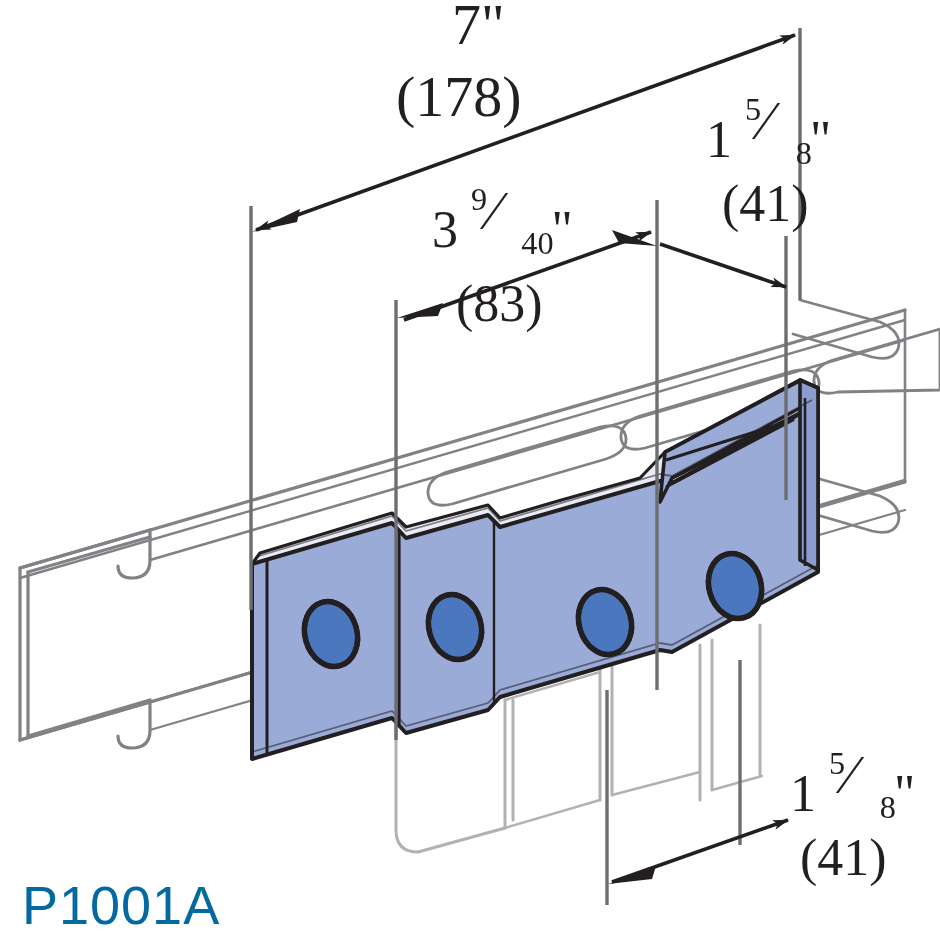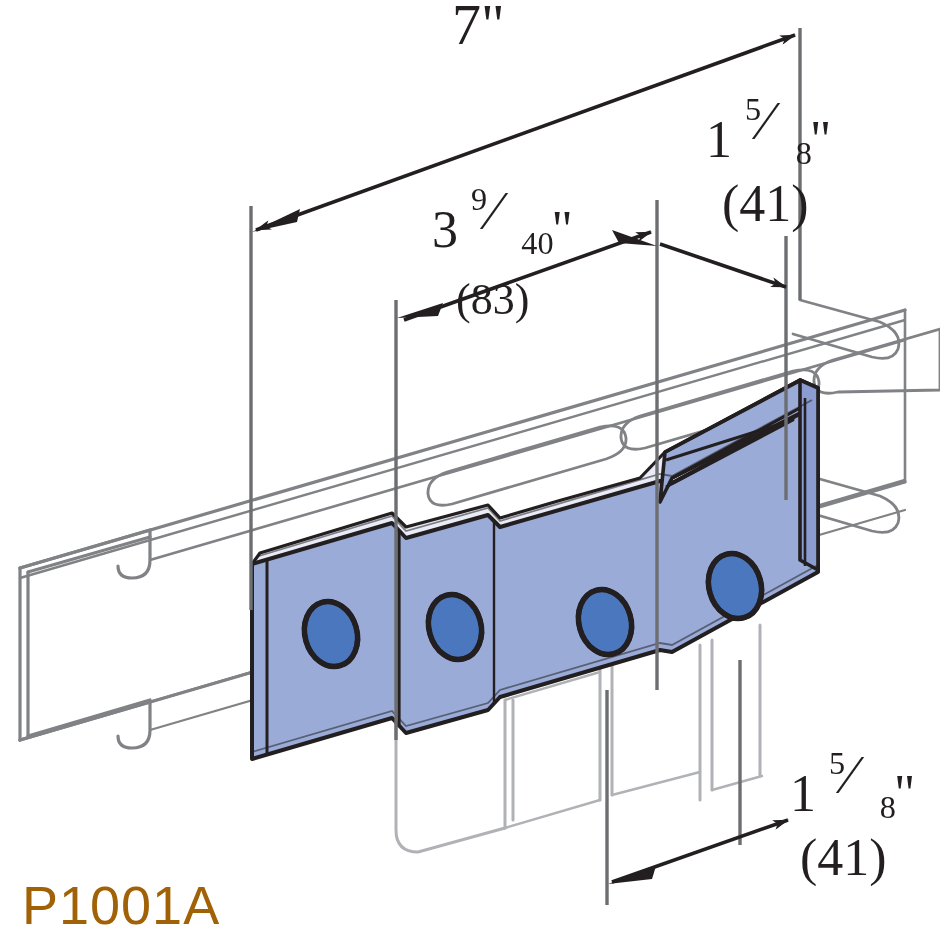--- a/index.html
+++ b/index.html
@@ -2,21 +2,21 @@
 <html><head>
 <meta charset="utf-8">
 <style>
   html,body{margin:0;padding:0;background:#ffffff;}
   body{width:940px;height:940px;overflow:hidden;
        font-family:"Liberation Serif", serif;}
   #stage{position:relative;width:940px;height:940px;background:#fff;}
   #art{position:absolute;left:0;top:0;width:940px;height:940px;}
   .dimtxt{position:absolute;color:#231f20;white-space:nowrap;
           font-family:"Liberation Serif", serif;line-height:1.0;}
-  .partno{position:absolute;color:#a16207;white-space:nowrap;
+  .partno{position:absolute;color:#0369a1;white-space:nowrap;
           font-family:"Liberation Sans", sans-serif;letter-spacing:1px;}
   .frac{display:inline-block;position:relative;width:1.25em;height:1em;
         vertical-align:-0.05em;}
   .frac .nu{position:absolute;left:0;top:-0.46em;font-size:0.62em;}
   .frac .de{position:absolute;right:-0.06em;bottom:-0.30em;font-size:0.62em;}
   .frac .sl{position:absolute;left:0.30em;top:-0.26em;font-size:1.05em;}
   .frac.wide{width:1.55em;}
   .frac.wide .sl{left:0.34em;}
 </style>
 </head>
@@ -181,30 +181,31 @@
     <defs>
       <marker id="arrHeadRev" markerWidth="16" markerHeight="10" refX="1" refY="5" orient="auto" markerUnits="userSpaceOnUse">
         <path d="M16,0 L0,5 L16,10 L12,5 Z" fill="#231f20"></path>
       </marker>
     </defs>
   </svg>
 
   <div class="dimtxt" style="left:452px;top:-4px;font-size:58px;">
     <span>7</span><span>"</span>
   </div>
+  <div class="dimtxt" style="left:396px;top:68px;font-size:58px;">(178)</div>
 
   <div class="dimtxt" style="left:706px;top:108px;font-size:52px;">
     <span>1</span>&nbsp;<span class="frac"><span class="nu">5</span><span class="sl">⁄</span><span class="de">8</span></span><span>"</span>
   </div>
   <div class="dimtxt" style="left:722px;top:178px;font-size:52px;">(41)</div>
 
   <div class="dimtxt" style="left:432px;top:198px;font-size:52px;">
     <span>3</span>&nbsp;<span class="frac wide"><span class="nu">9</span><span class="sl">⁄</span><span class="de">40</span></span><span>"</span>
   </div>
-  <div class="dimtxt" style="left:456px;top:278px;font-size:44px;">(83)</div>
+  <div class="dimtxt" style="left:456px;top:278px;font-size:52px;">(83)</div>
 
   <div class="dimtxt" style="left:790px;top:762px;font-size:52px;">
     <span>1</span>&nbsp;<span class="frac"><span class="nu">5</span><span class="sl">⁄</span><span class="de">8</span></span><span>"</span>
   </div>
   <div class="dimtxt" style="left:800px;top:832px;font-size:52px;">(41)</div>
 
   <div class="partno" style="left:22px;top:874px;font-size:54px;">P1001A</div>
 
 </div>
 

